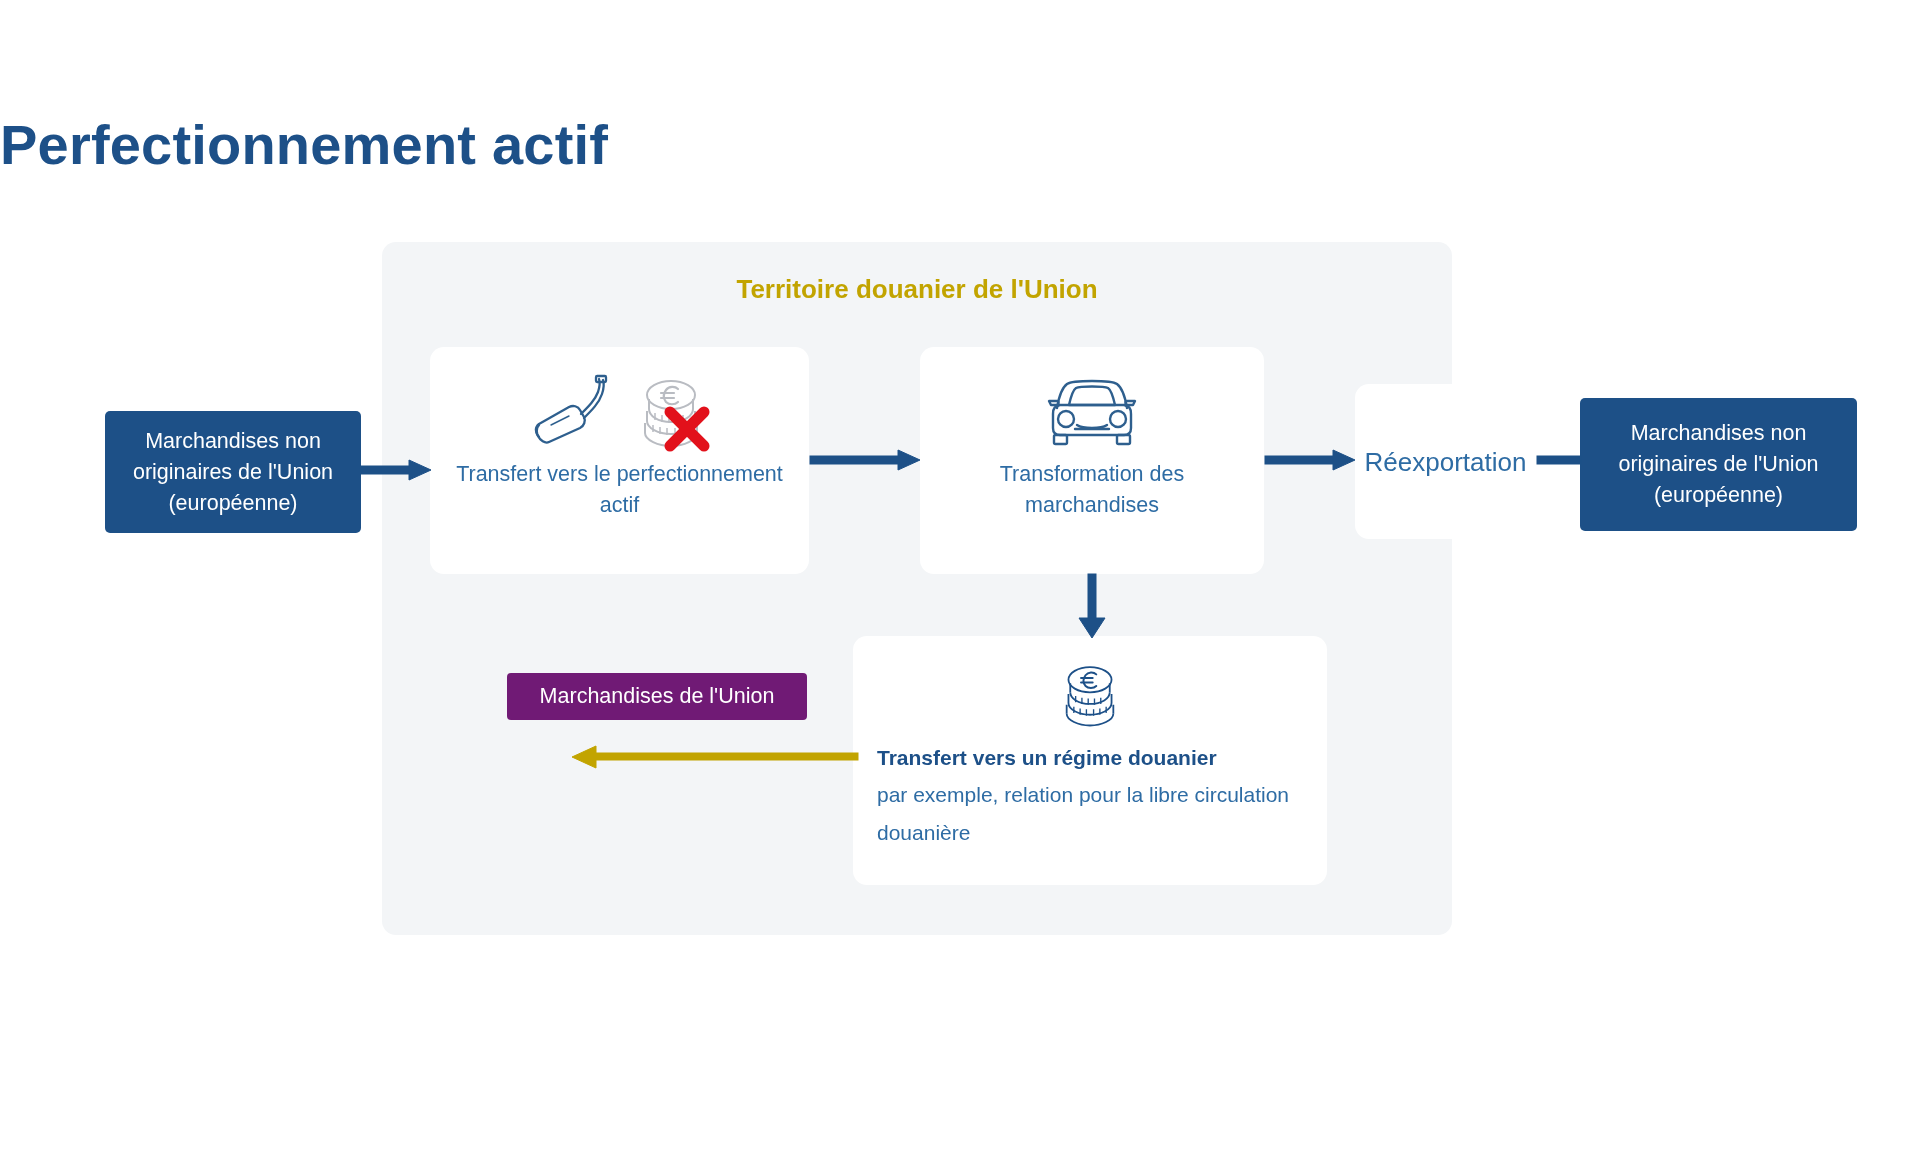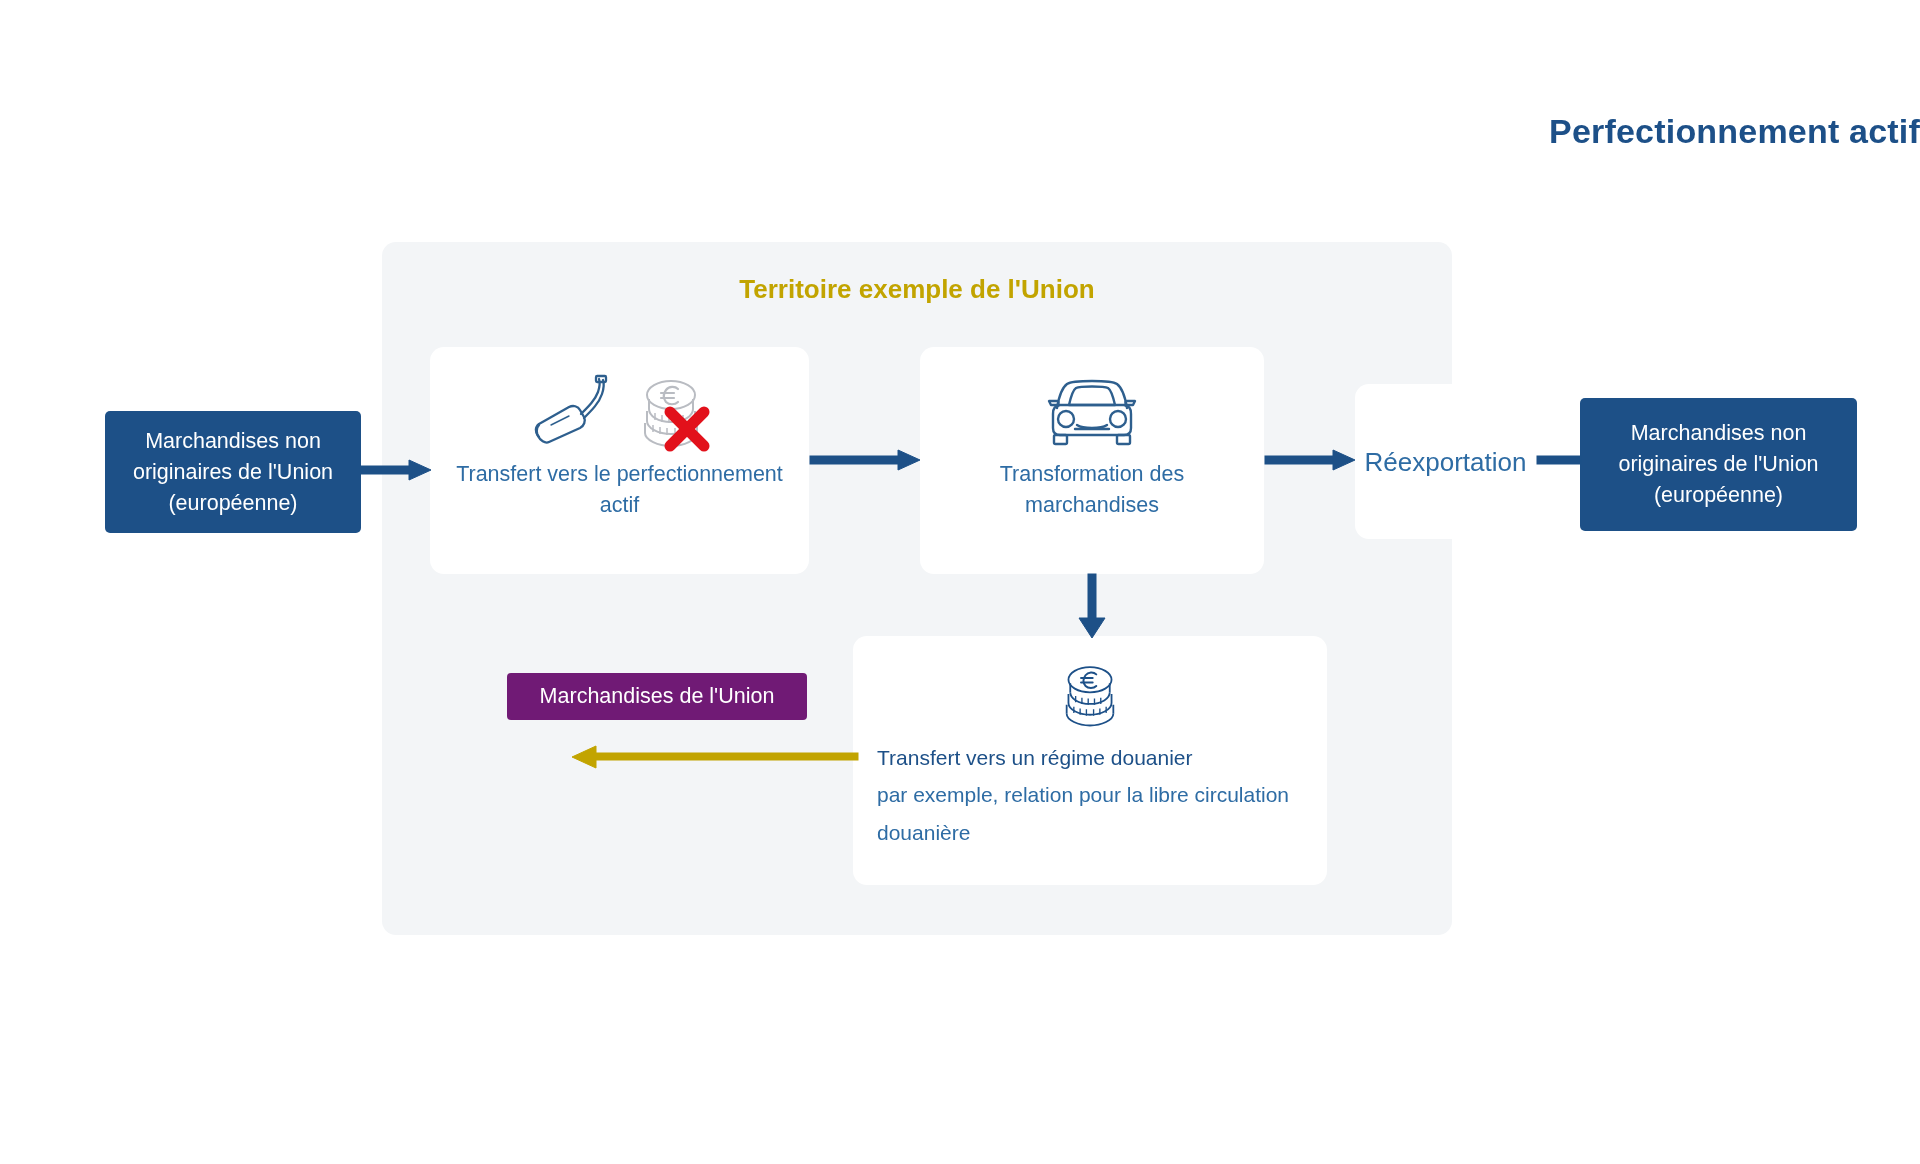--- a/index.html
+++ b/index.html
@@ -8,22 +8,22 @@
     background:#ffffff;
     font-family:"Liberation Sans", sans-serif;
     overflow:hidden;
     position:relative;
   }
   .stage{position:absolute;left:0;top:0;width:1920px;height:1164px;}
 
   
   #page-title{
     position:absolute;left:0;top:112px;width:1920px;
-    text-align:right;
-    font-size:34px;font-weight:bold;
+    text-align:left;
+    font-size:56px;font-weight:bold;
     color:#1d5088;
     letter-spacing:.2px;
   }
 
   
   #territory{
     position:absolute;
     left:382px;top:242px;width:1070px;height:693px;
     background:#f3f5f7;
     border-radius:14px;
@@ -81,21 +81,21 @@
     font-size:26px;color:#2e6ca4;text-align:center;line-height:28px;
   }
 
   
   #customs-icon-wrap{
     position:absolute;left:0;top:22px;width:100%;height:74px;
     display:flex;align-items:center;justify-content:center;
   }
   #customs-title{
     position:absolute;left:24px;right:36px;top:107px;
-    font-size:21px;font-weight:normal;color:#1d5088;line-height:30px;
+    font-size:21px;font-weight:bold;color:#1d5088;line-height:30px;
   }
   #customs-sub{
     position:absolute;left:24px;right:20px;top:140px;
     font-size:21px;color:#2e6ca4;line-height:38px;
   }
 
   
   #union-goods-label{
     position:absolute;left:507px;top:673px;width:300px;height:47px;
     background:#701a75;color:#ffffff;border-radius:4px;
@@ -109,21 +109,21 @@
   svg{display:block;overflow:visible;}
 </style>
 </head>
 <body>
 
 <div class="stage">
 
   <div id="page-title">Perfectionnement actif</div>
 
   <div id="territory">
-    <div id="territory-heading">Territoire exemple de l'Union</div>
+    <div id="territory-heading">Territoire douanier de l'Union</div>
   </div>
 
   <div class="blue-box" id="goods-in-box">
     <span>Marchandises non originaires de l'Union (européenne)</span>
   </div>
 
   <div class="blue-box" id="goods-out-box">
     <span>Marchandises non originaires de l'Union (européenne)</span>
   </div>
 

